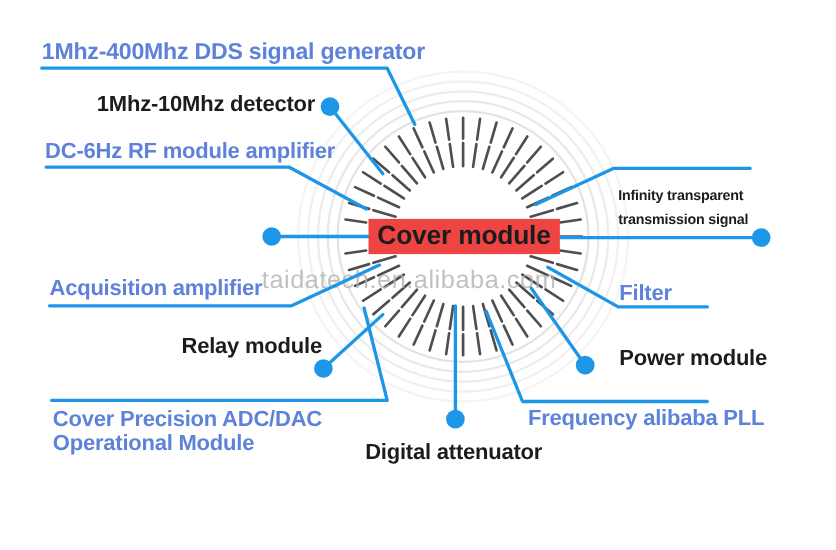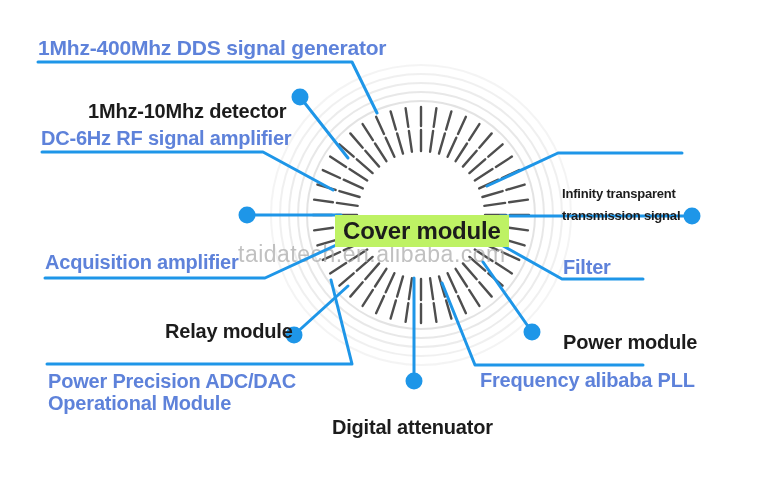--- a/index.html
+++ b/index.html
@@ -2,30 +2,30 @@
 <html><head>
 <meta charset="utf-8">
 <style>
   html,body{margin:0;padding:0;background:#fff;}
   .stage{position:relative;width:760px;height:500px;background:#fff;overflow:hidden;
          font-family:"Liberation Sans",sans-serif;}
   .layer{position:absolute;left:0;top:0;width:760px;height:500px;z-index:1;}
   .lbl{position:absolute;z-index:2;font-weight:bold;white-space:nowrap;
        font-family:"Liberation Sans",sans-serif;letter-spacing:-0.2px;}
   .blue{color:#5e82da;}
-  .dark{color:#1c1c1c;margin-top:16px;}
+  .dark{color:#1c1c1c;}
   .two-line span{display:block;}
   #rings circle{fill:none;stroke:#e2e2e2;stroke-width:2;}
   #ticks line{stroke:#4e4e4e;stroke-width:2.4;stroke-linecap:round;}
   #connectors polyline,#connectors line{fill:none;stroke:#1e96e8;stroke-width:3;
        stroke-linejoin:round;stroke-linecap:round;}
   #dots circle{fill:#1e96e8;}
   .watermark-text{fill:#b0b0b0;fill-opacity:0.78;font-size:23px;letter-spacing:0.5px;
        font-family:"Liberation Sans",sans-serif;}
-  .center-lbl{left:335px;top:199px;font-size:24px;background:#bef264;padding:2px 8px;}
+  .center-lbl{left:335px;top:199px;font-size:24px;background:#ef4444;padding:2px 8px;}
   .lbl-dds{left:38px;top:36px;font-size:21px;}
   .lbl-detector{left:88px;top:84px;font-size:20px;}
   .lbl-rf{left:41px;top:127px;font-size:20px;}
   .lbl-lowfreq{left:18px;top:187px;font-size:19px;}
   .lbl-op{left:45px;top:251px;font-size:20px;}
   .lbl-relay{left:165px;top:304px;font-size:20px;}
   .lbl-adc{left:48px;top:370px;font-size:20px;line-height:22px;}
   .lbl-digital{left:332px;top:400px;font-size:20px;}
   .lbl-freq{left:480px;top:369px;font-size:20px;}
   .lbl-power{left:563px;top:315px;font-size:20px;}
@@ -159,31 +159,31 @@
       <circle cx="414" cy="381" r="8.5"></circle>
       <circle cx="532" cy="332" r="8.5"></circle>
       <circle cx="692" cy="216" r="8.5"></circle>
     </g>
   </svg>
 
   <div class="lbl blue lbl-dds">1Mhz-400Mhz DDS signal generator</div>
 
   <div class="lbl dark lbl-detector">1Mhz-10Mhz detector</div>
 
-  <div class="lbl blue lbl-rf">DC-6Hz RF signal amplifier</div>
+  <div class="lbl blue lbl-rf">DC-6Hz RF module amplifier</div>
 
 
   <div class="lbl dark center-lbl">Cover module</div>
 
   <div class="lbl blue lbl-op">Acquisition amplifier</div>
 
   <div class="lbl dark lbl-relay">Relay module</div>
 
   <div class="lbl blue two-line lbl-adc">
-    <span>Power Precision ADC/DAC</span>
+    <span>Cover Precision ADC/DAC</span>
     <span>Operational Module</span>
   </div>
 
   <div class="lbl dark lbl-digital">Digital attenuator</div>
 
   <div class="lbl blue lbl-freq">Frequency alibaba PLL</div>
 
   <div class="lbl dark lbl-power">Power module</div>
 
   <div class="lbl blue lbl-filter">Filter</div>

